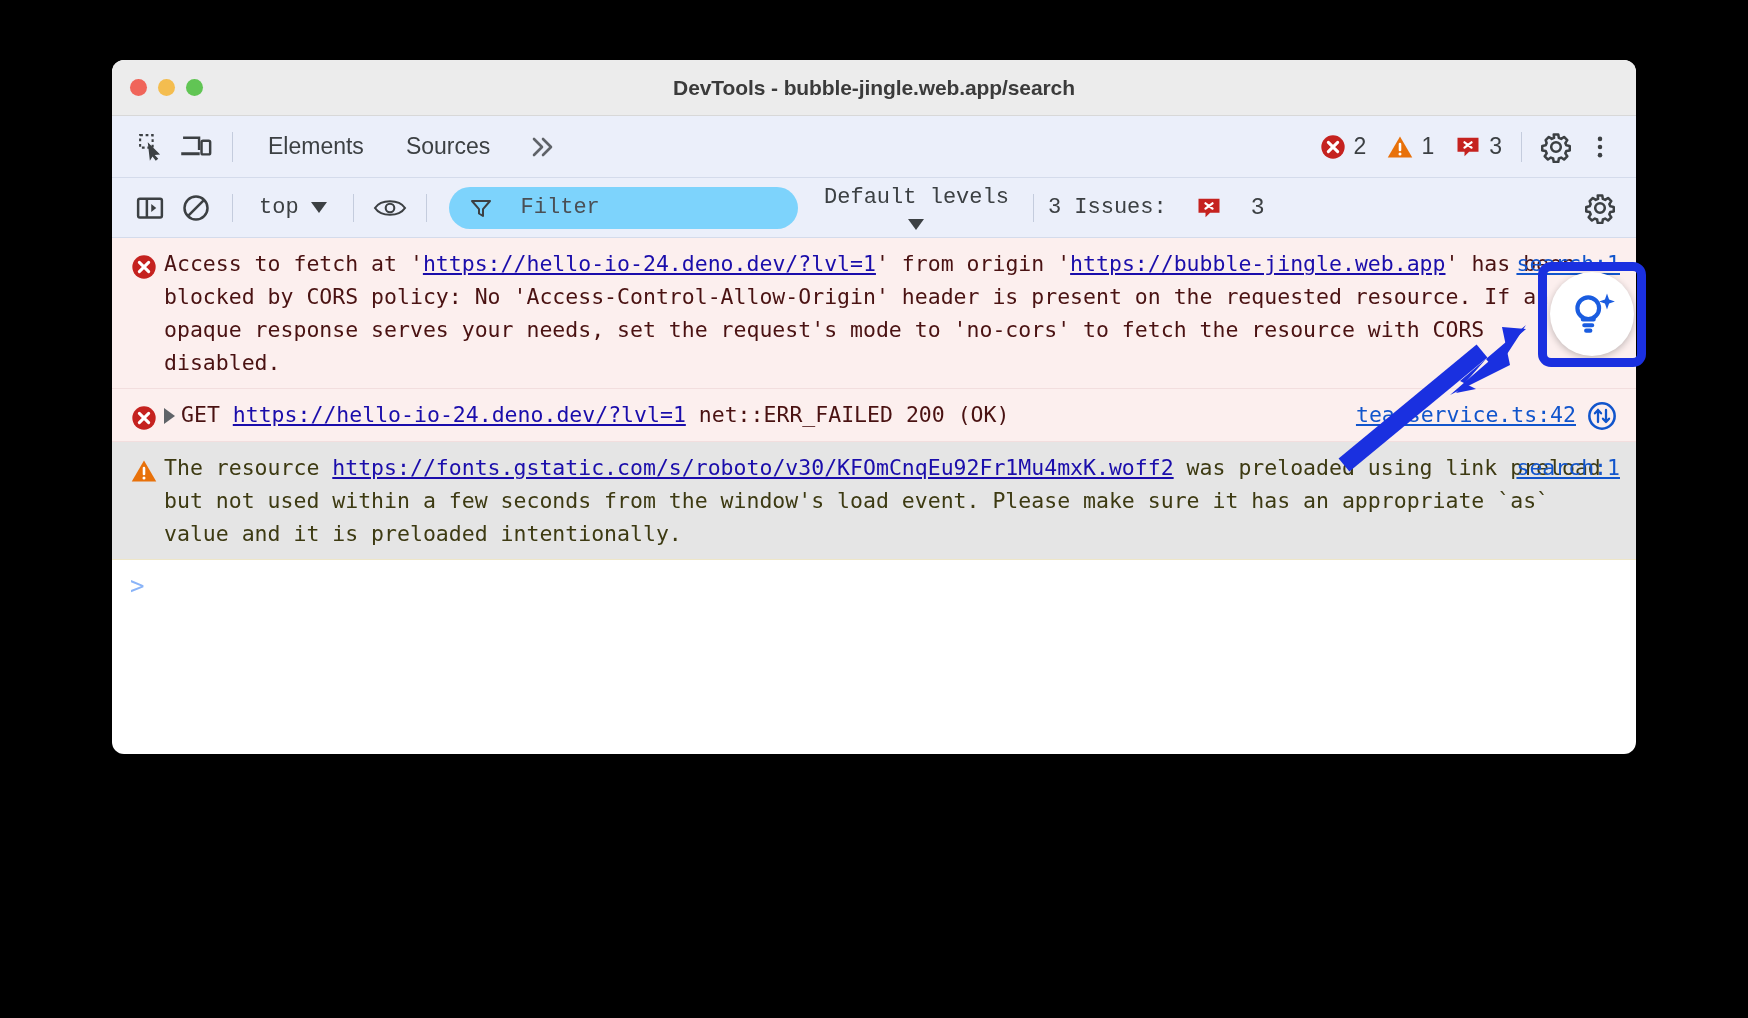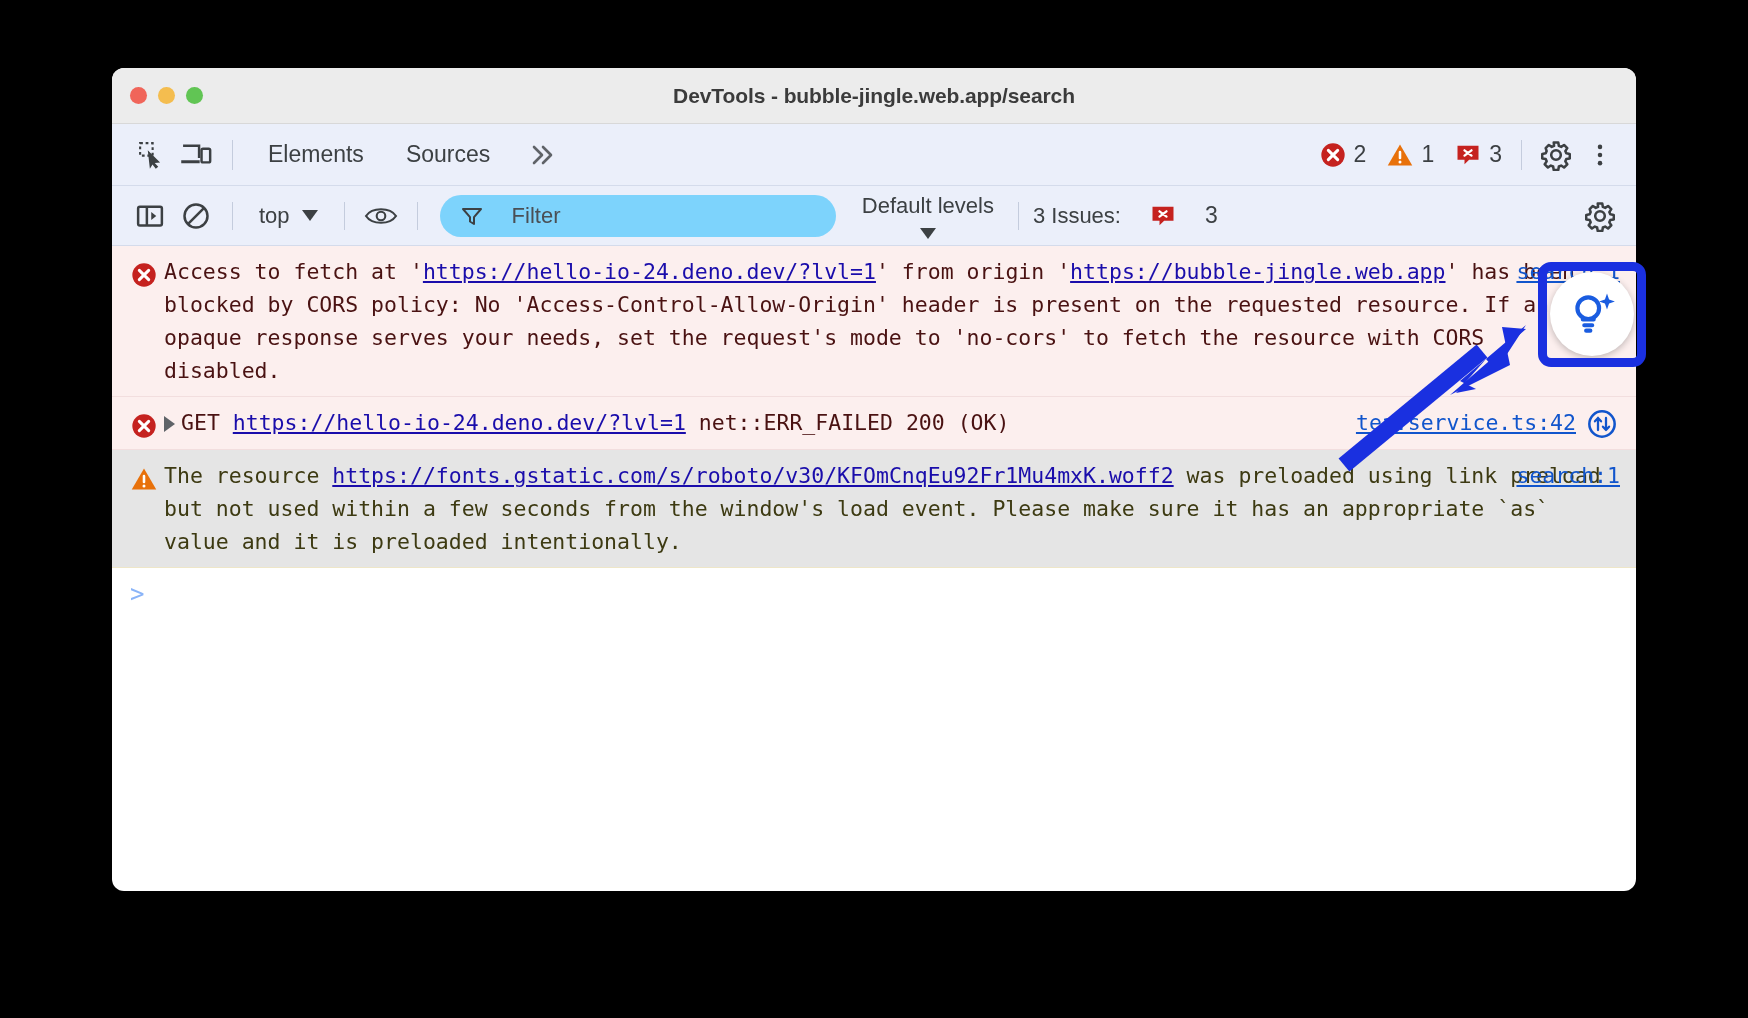--- a/index.html
+++ b/index.html
@@ -7,22 +7,22 @@
     width: 1748px; height: 1018px;
     background: #000000;
     font-family: "Liberation Sans", sans-serif;
     overflow: hidden;
   }
   .stage { position: relative; width: 1748px; height: 1018px; background: #000; }
 
   
   .window {
     position: absolute;
-    left: 112px; top: 68px;
-    width: 1524px; height: 823px;
+    left: 112px; top: 60px;
+    width: 1524px; height: 694px;
     background: #ffffff;
     border-radius: 12px;
     overflow: hidden;
     box-shadow: 0 6px 28px rgba(0,0,0,.55);
   }
 
   
   .titlebar {
     position: relative;
     height: 56px;
@@ -84,20 +84,21 @@
   .ico { display: block; }
 
   
   .filterbar {
     height: 60px;
     background: #ebeffa;
     display: flex; align-items: center;
     padding: 0 14px 0 16px;
     border-bottom: 1px solid #d4dbeb;
     gap: 2px;
+    font-family: Liberation Mono, monospace;
   }
   .ctx-select {
     display: flex; align-items: center; gap: 12px;
     padding: 0 12px; height: 40px; border-radius: 5px;
     font-size: 22px; color: #3c4043;
   }
   .vsep { width: 1px; height: 28px; background: #c4ccdd; margin: 0 12px; }
   .filter-input {
     flex: 1;
     max-width: 500px;

